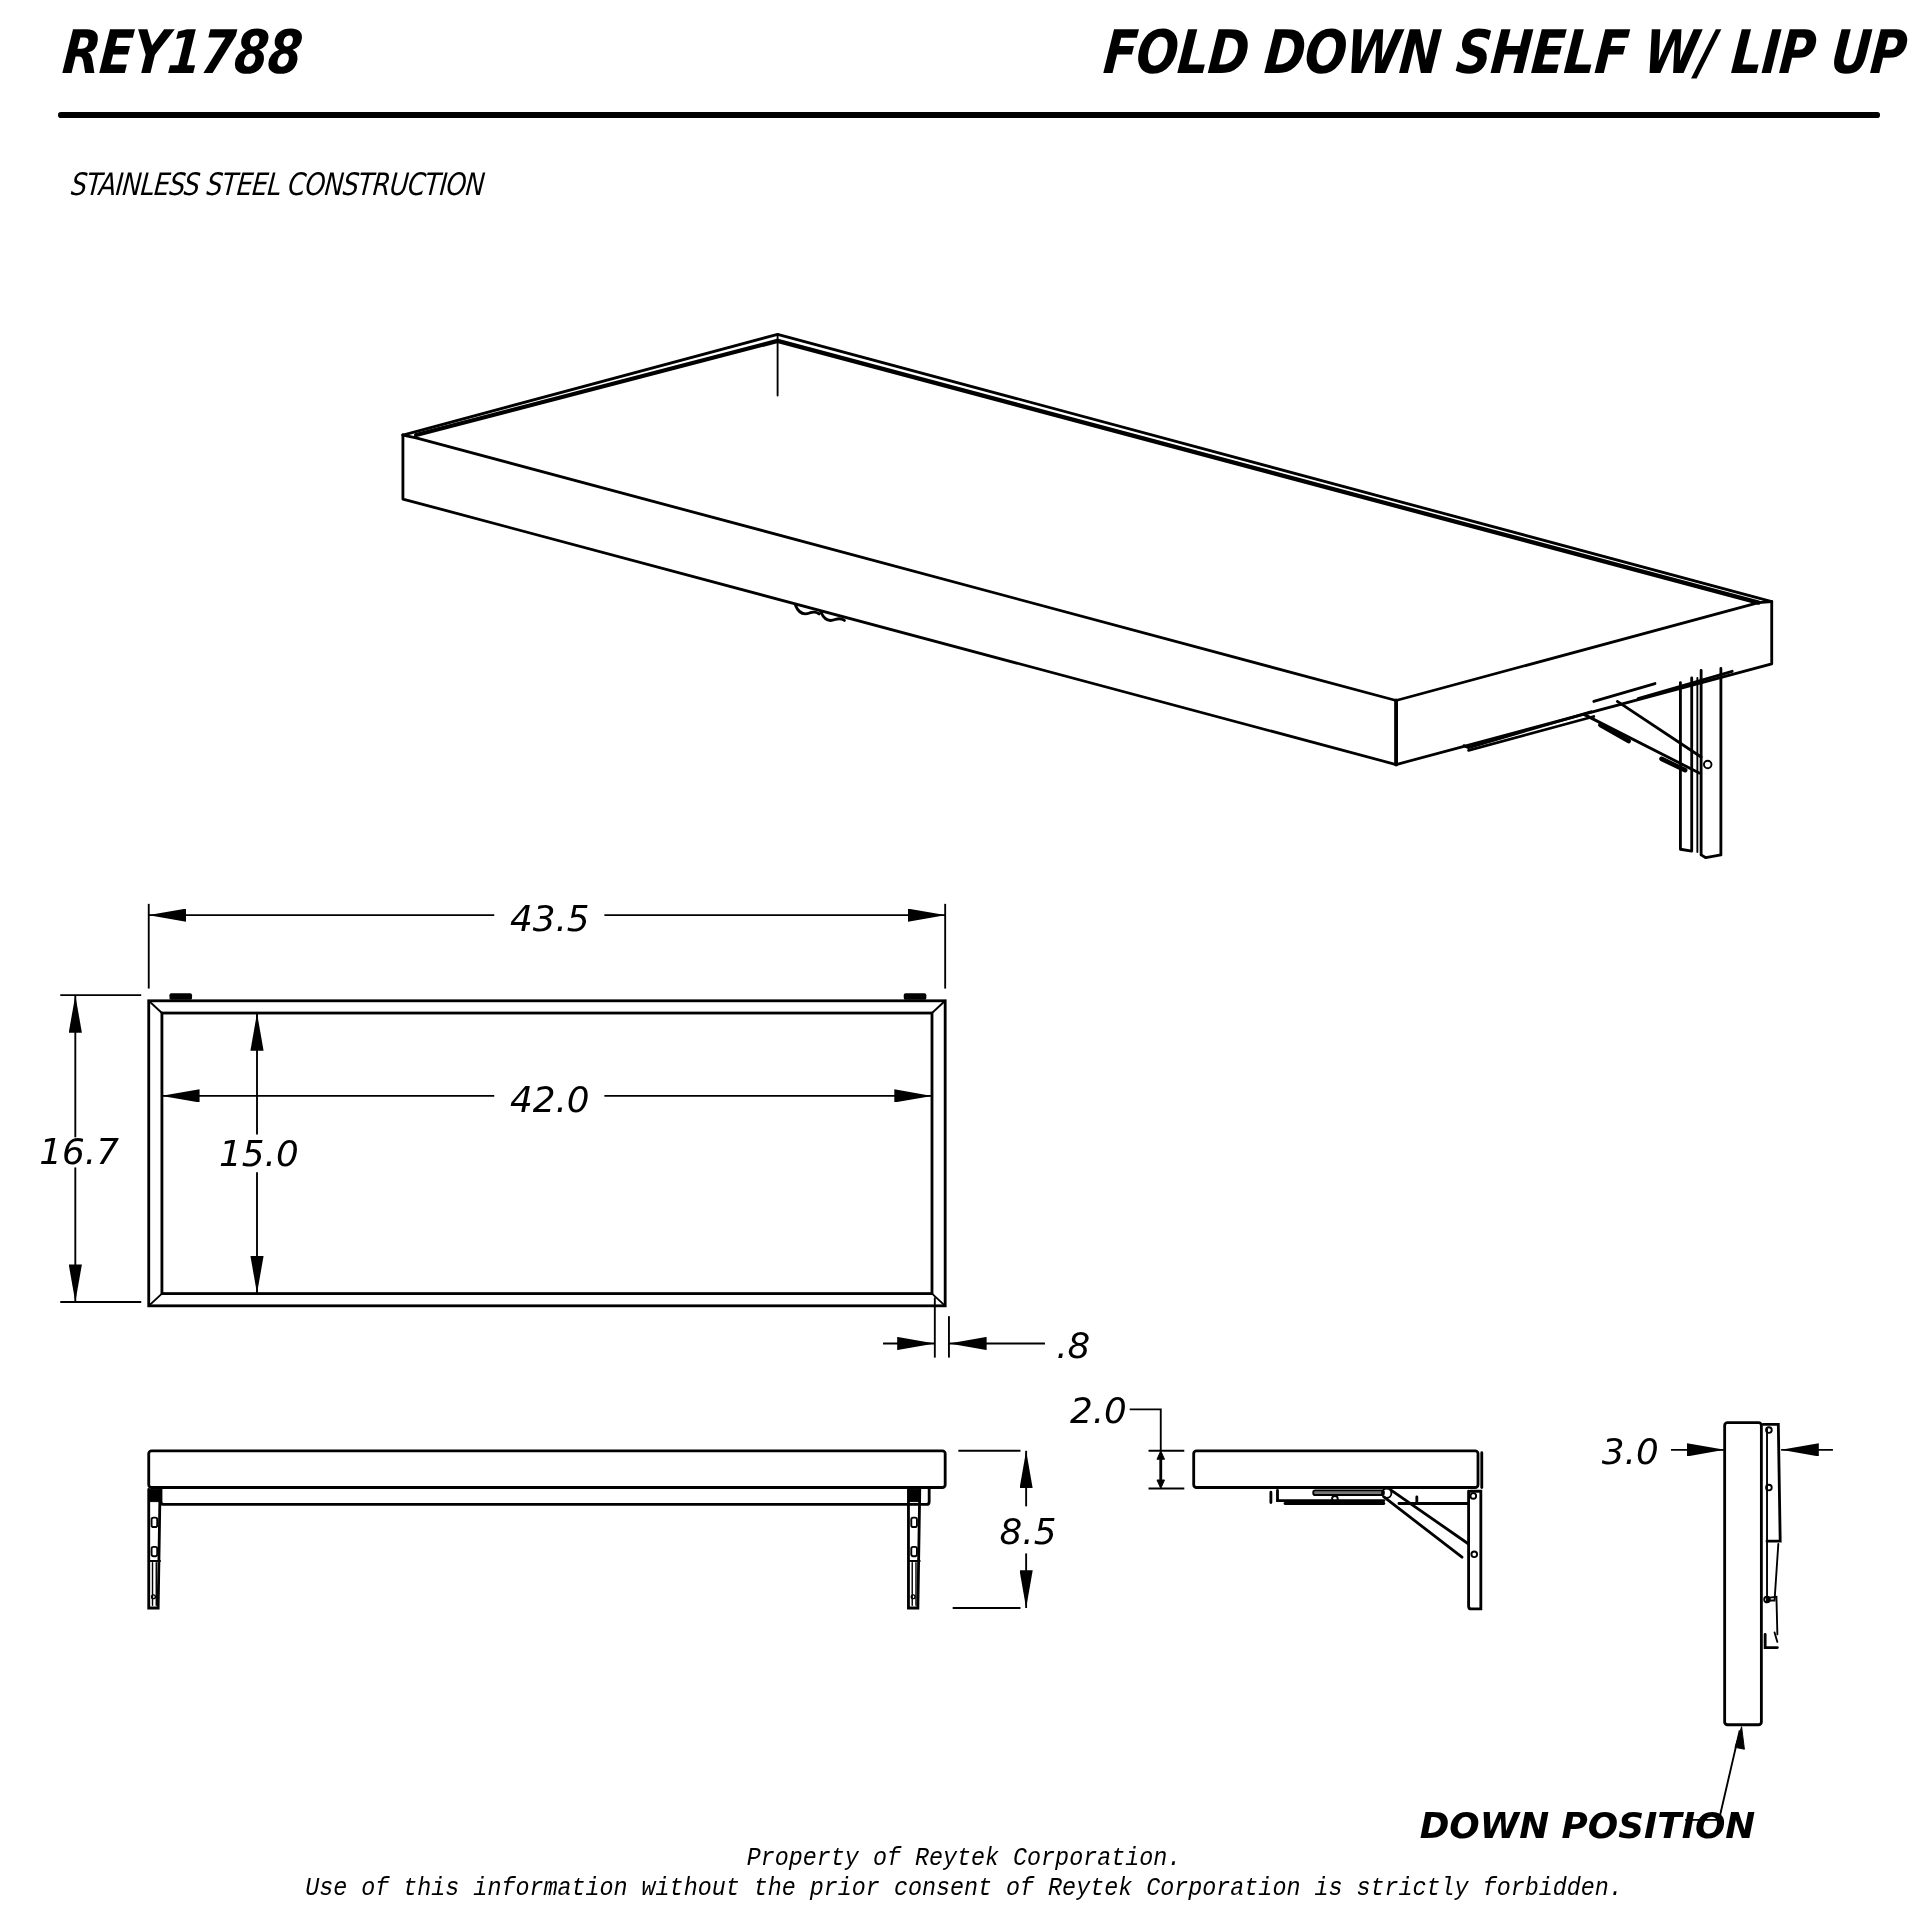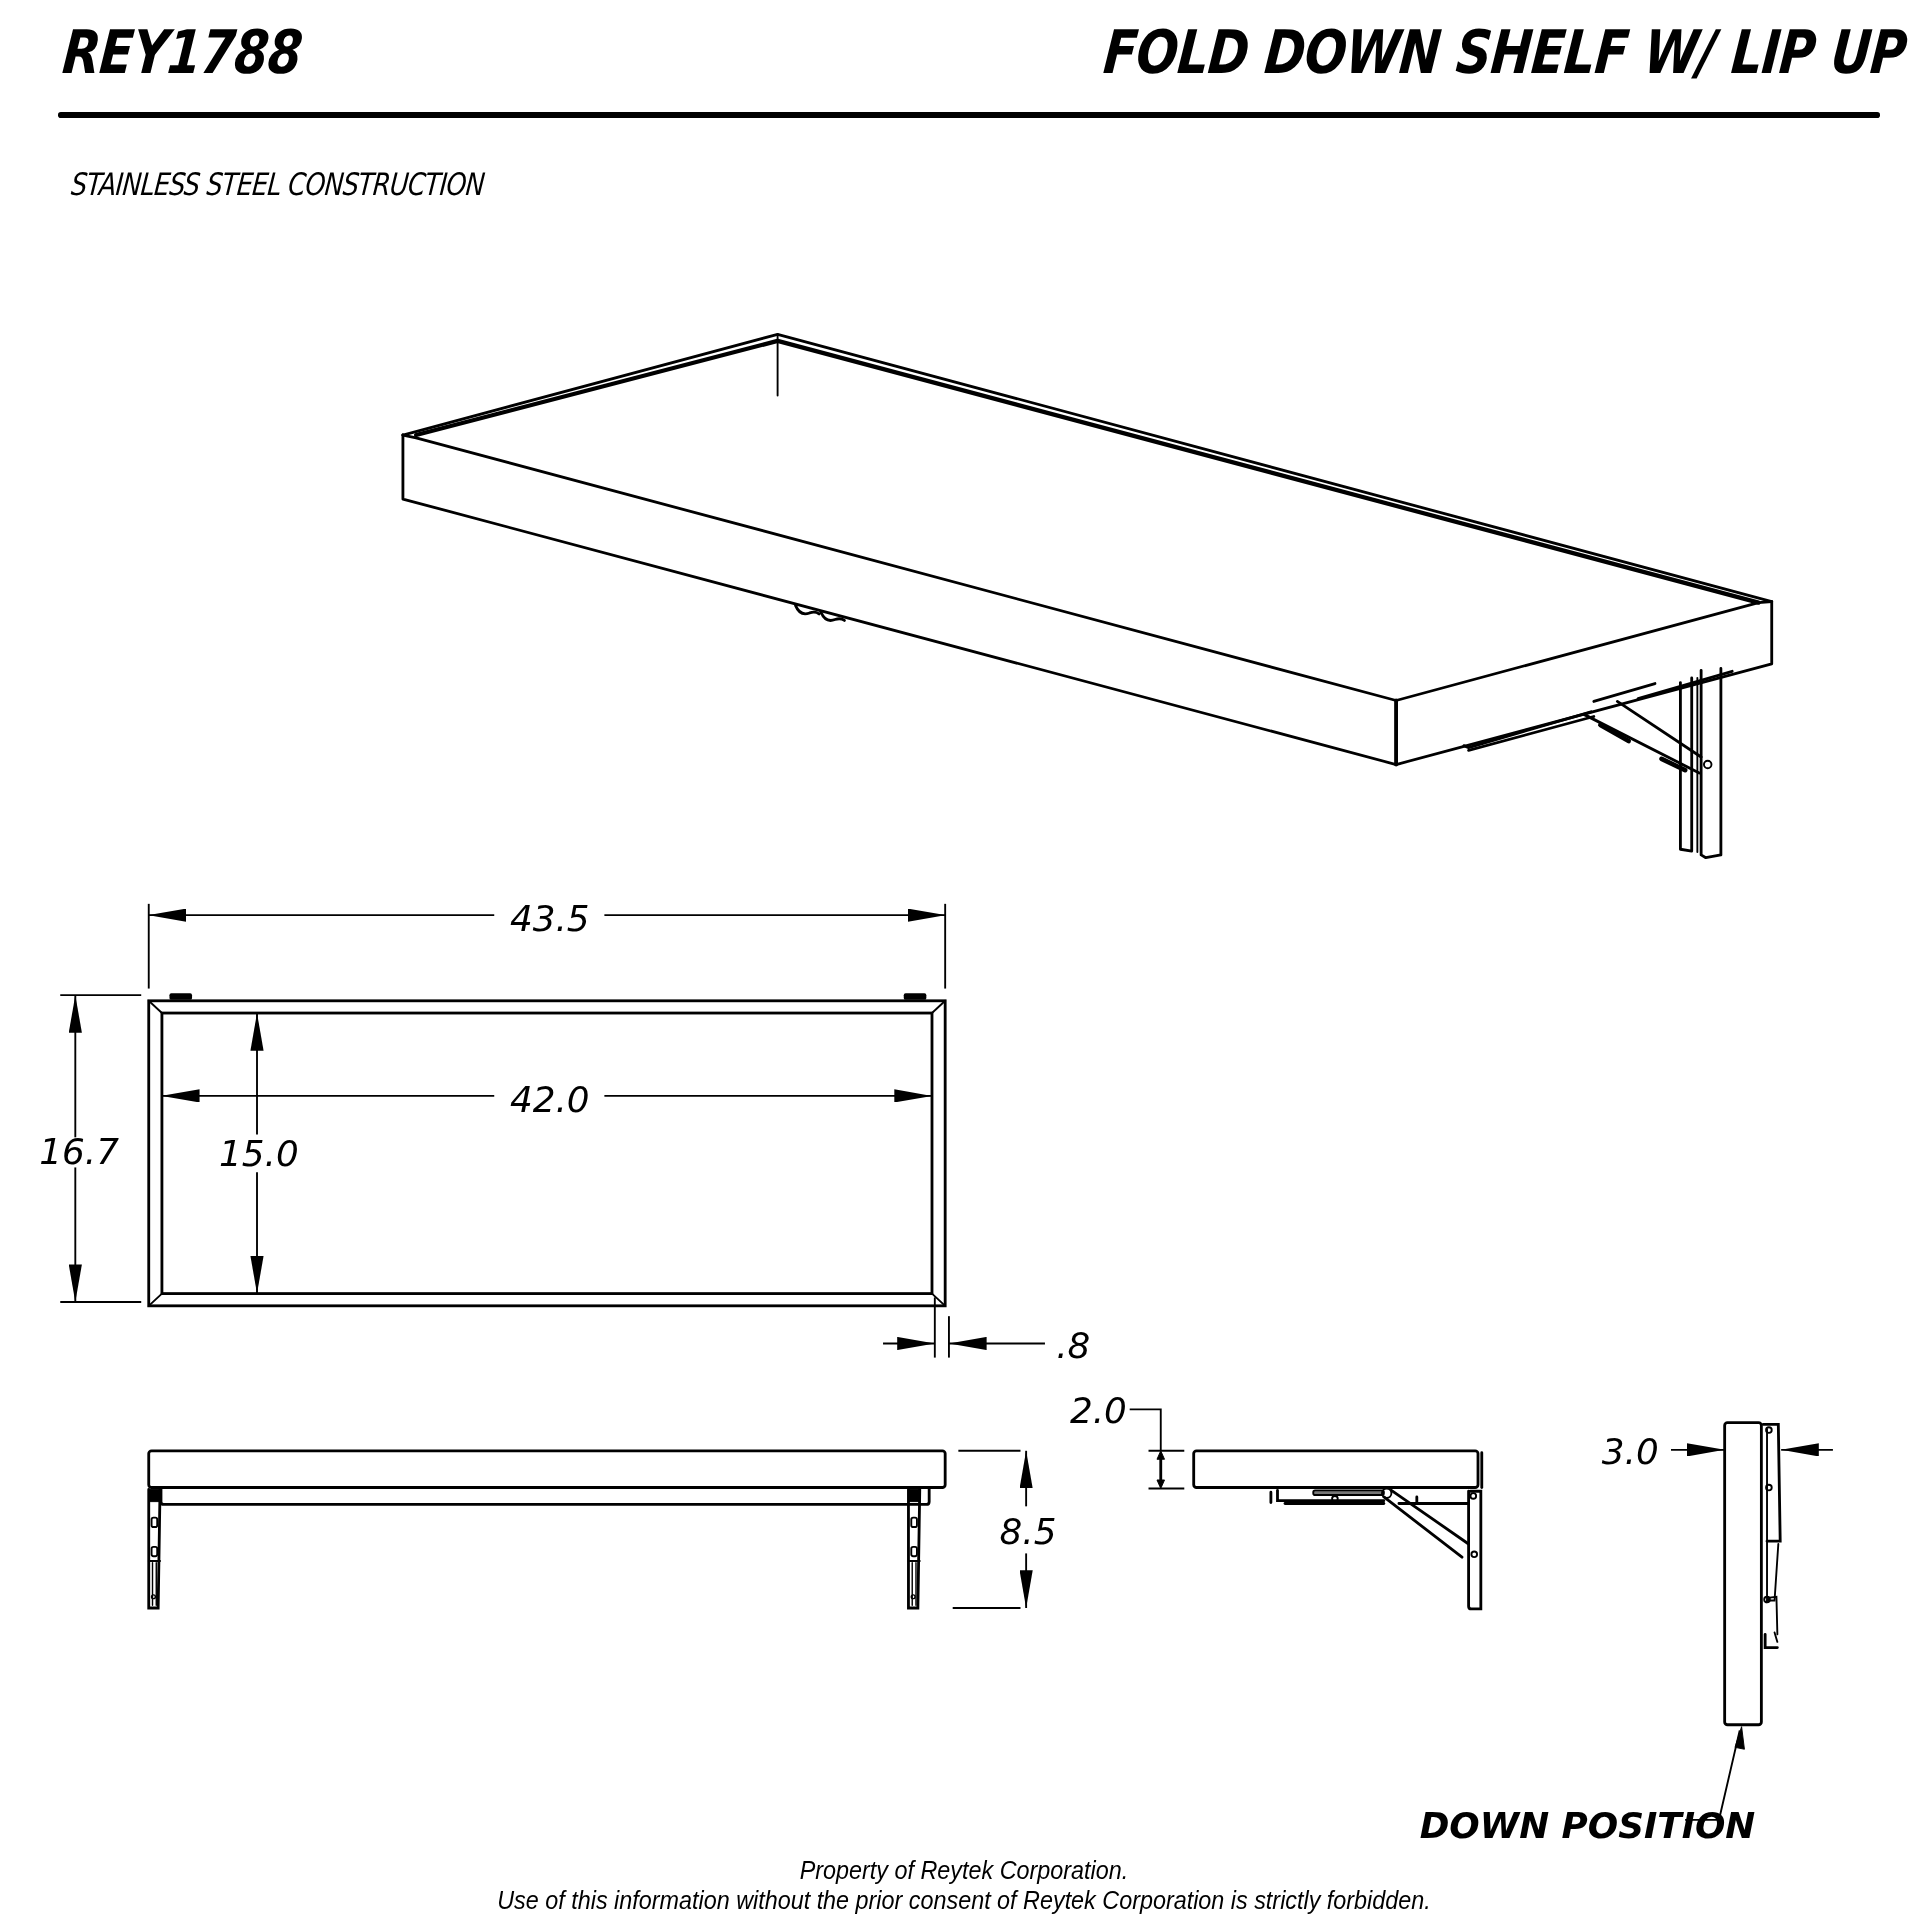--- a/index.html
+++ b/index.html
@@ -4,21 +4,21 @@
   <style>
     html, body { margin: 0; padding: 0; background: #ffffff; }
     body { width: 1928px; height: 1915px; position: relative; overflow: hidden; font-family: "DejaVu Sans", sans-serif; color: #000; }
     .hand { font-family: "DejaVu Sans", sans-serif; font-style: italic; font-weight: bold; transform-origin: left top; position: absolute; white-space: nowrap; letter-spacing: -0.9px; }
     #part-number { left: 66px; top: 17px; font-size: 60px; transform: scaleX(0.82) skewX(-6deg); font-weight: bold; }
     #drawing-title { right: 19px; top: 17px; font-size: 60px; transform-origin: right top; transform: scaleX(0.82) skewX(-6deg); }
     #title-rule { position: absolute; left: 58px; top: 112px; width: 1822px; height: 5.6px; background: #000; border-radius: 2.8px; }
     #material-note { left: 73px; top: 166px; font-size: 31px; font-weight: normal; transform: scaleX(0.82) skewX(-6deg); }
     svg#drawing { position: absolute; left: 0; top: 0; width: 1928px; height: 1915px; }
     .dim { font-family: "DejaVu Sans", sans-serif; font-style: italic; font-size: 38px; }
-    #footer { position: absolute; left: 0; width: 1928px; top: 1844px; text-align: center; font-family: Liberation Sans, sans-serif; font-style: italic; font-size: 25.4px; line-height: 30px; margin-top: 11px; }
+    #footer { position: absolute; left: 0; width: 1928px; top: 1844px; text-align: center; font-family: Liberation Mono, monospace; font-style: italic; font-size: 25.4px; line-height: 30px; }
     #footer div { transform: scaleX(0.92); }
   </style>
 </head>
 <body>
 
 <div class="hand" id="part-number">REY1788</div>
 <div class="hand" id="drawing-title">FOLD DOWN SHELF W/ LIP UP</div>
 <div id="title-rule"></div>
 <div class="hand" id="material-note">STAINLESS STEEL CONSTRUCTION</div>
 

